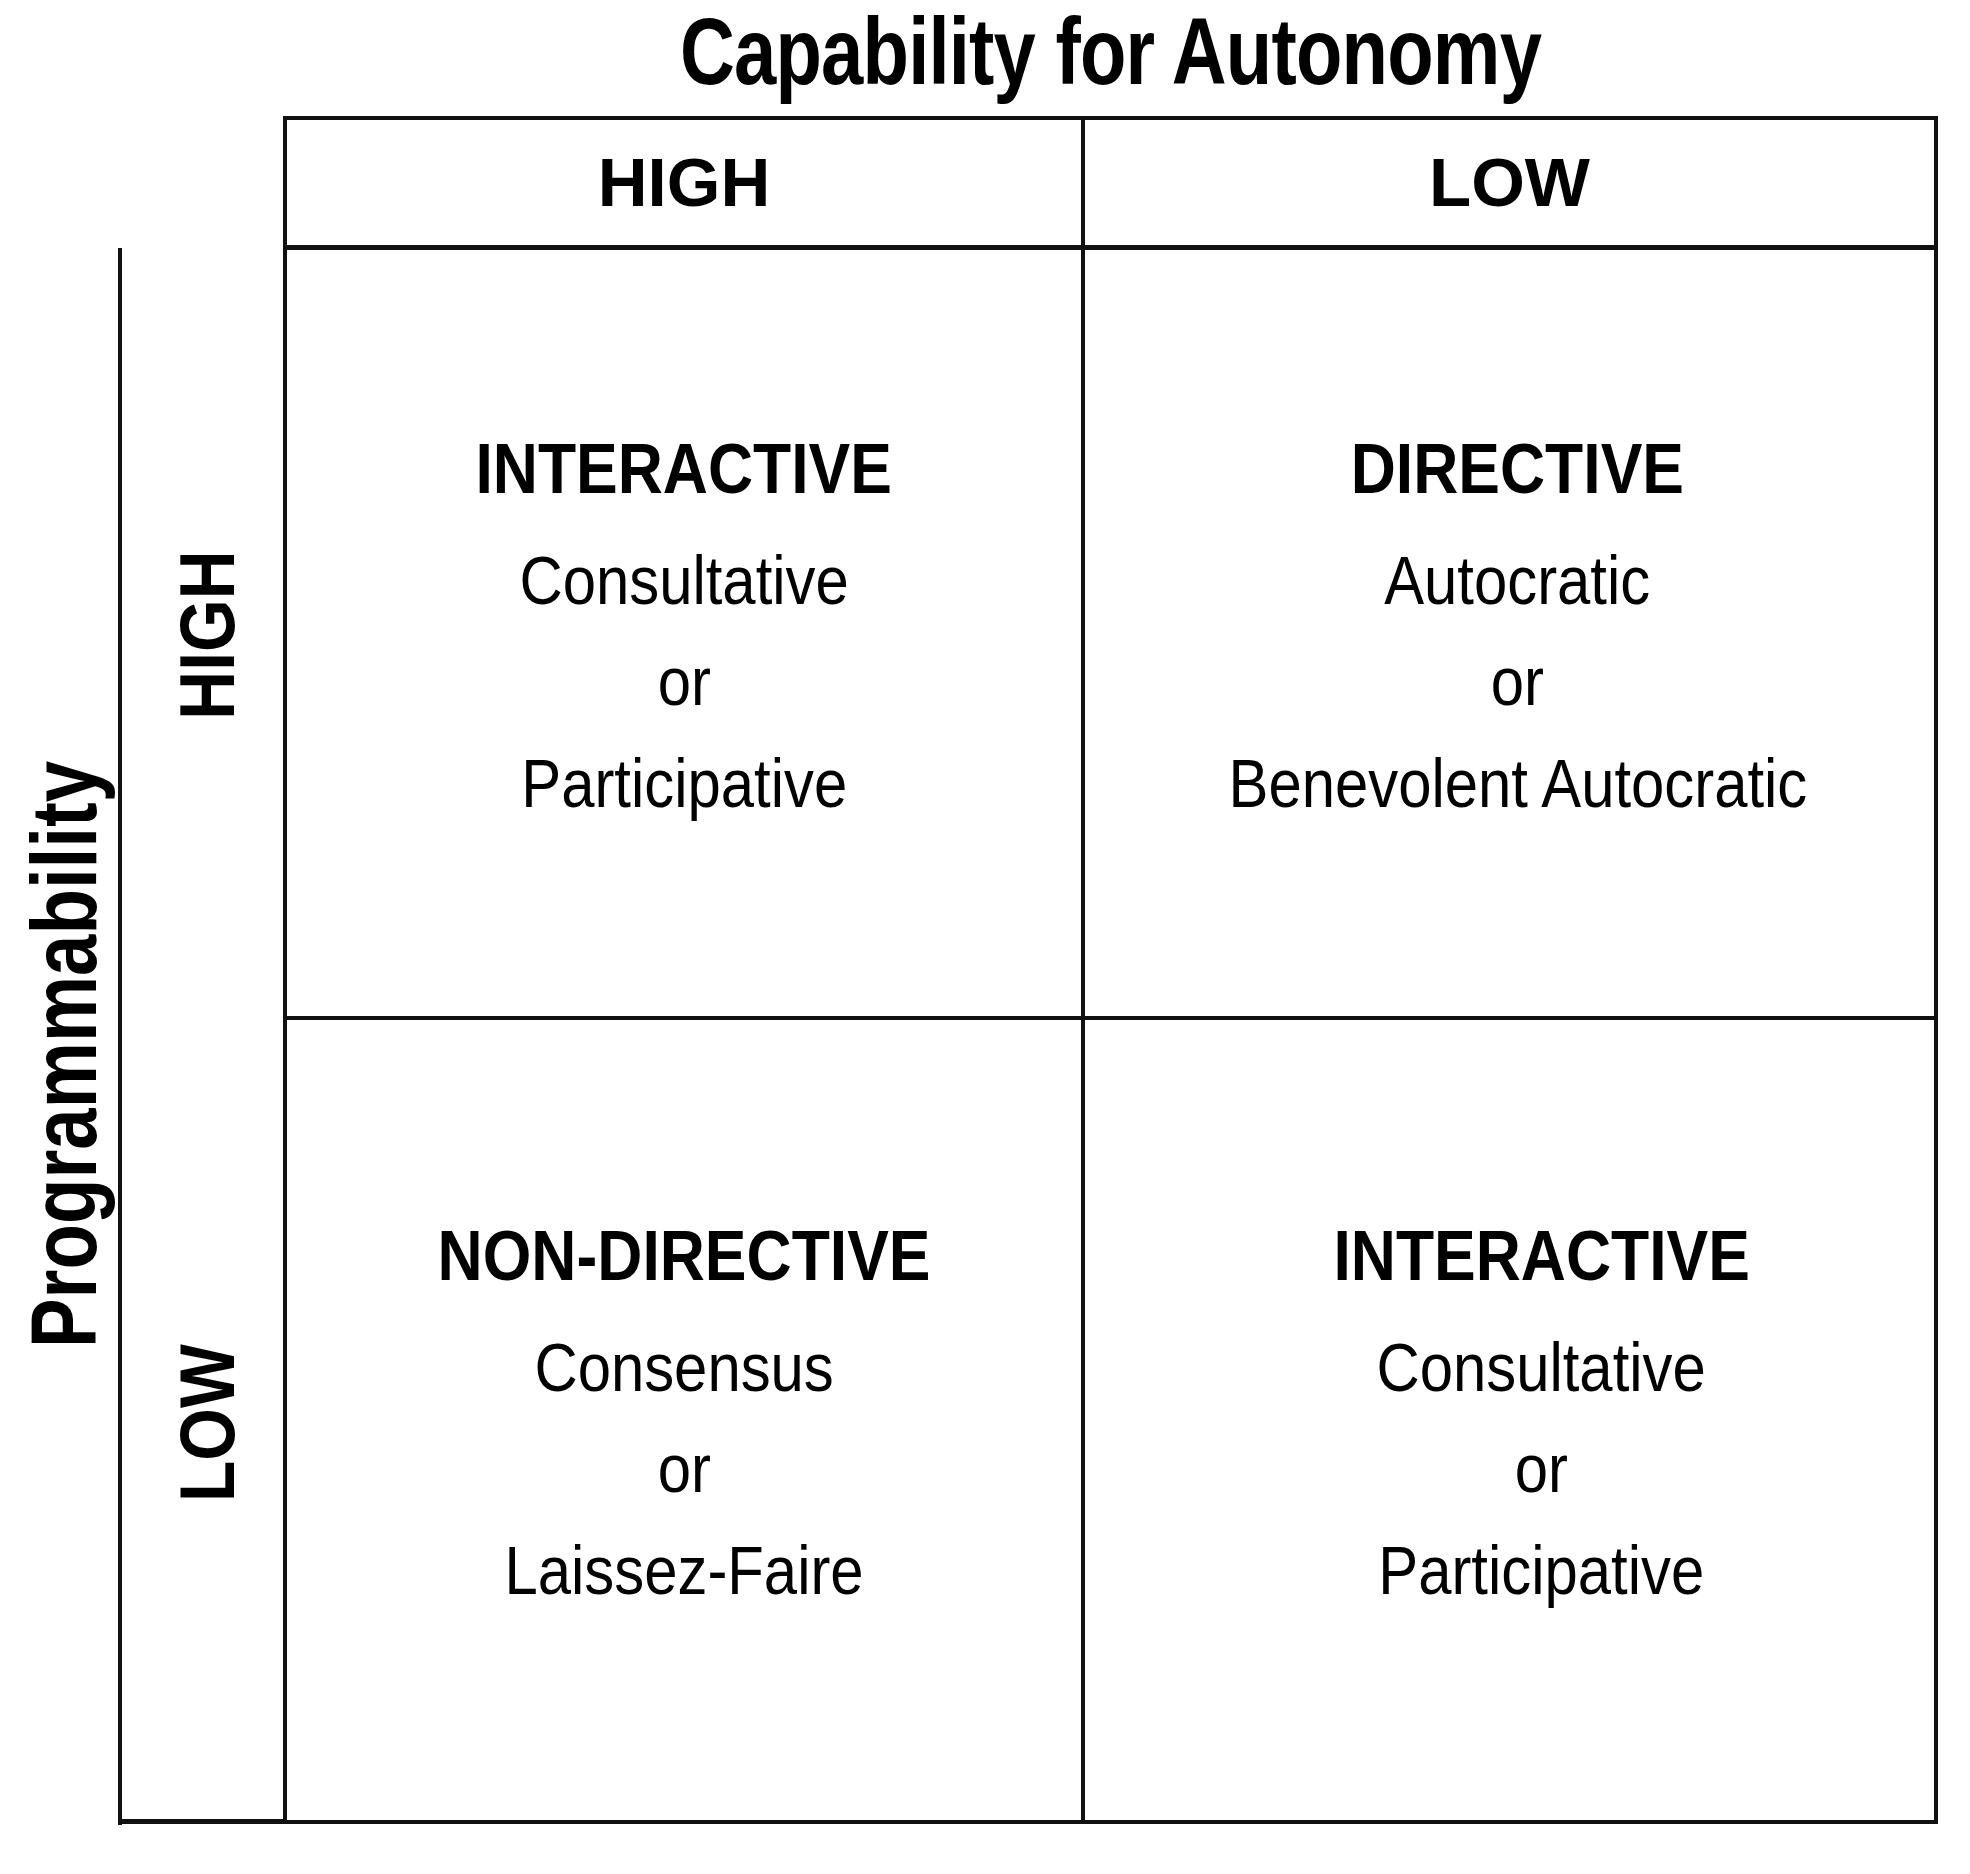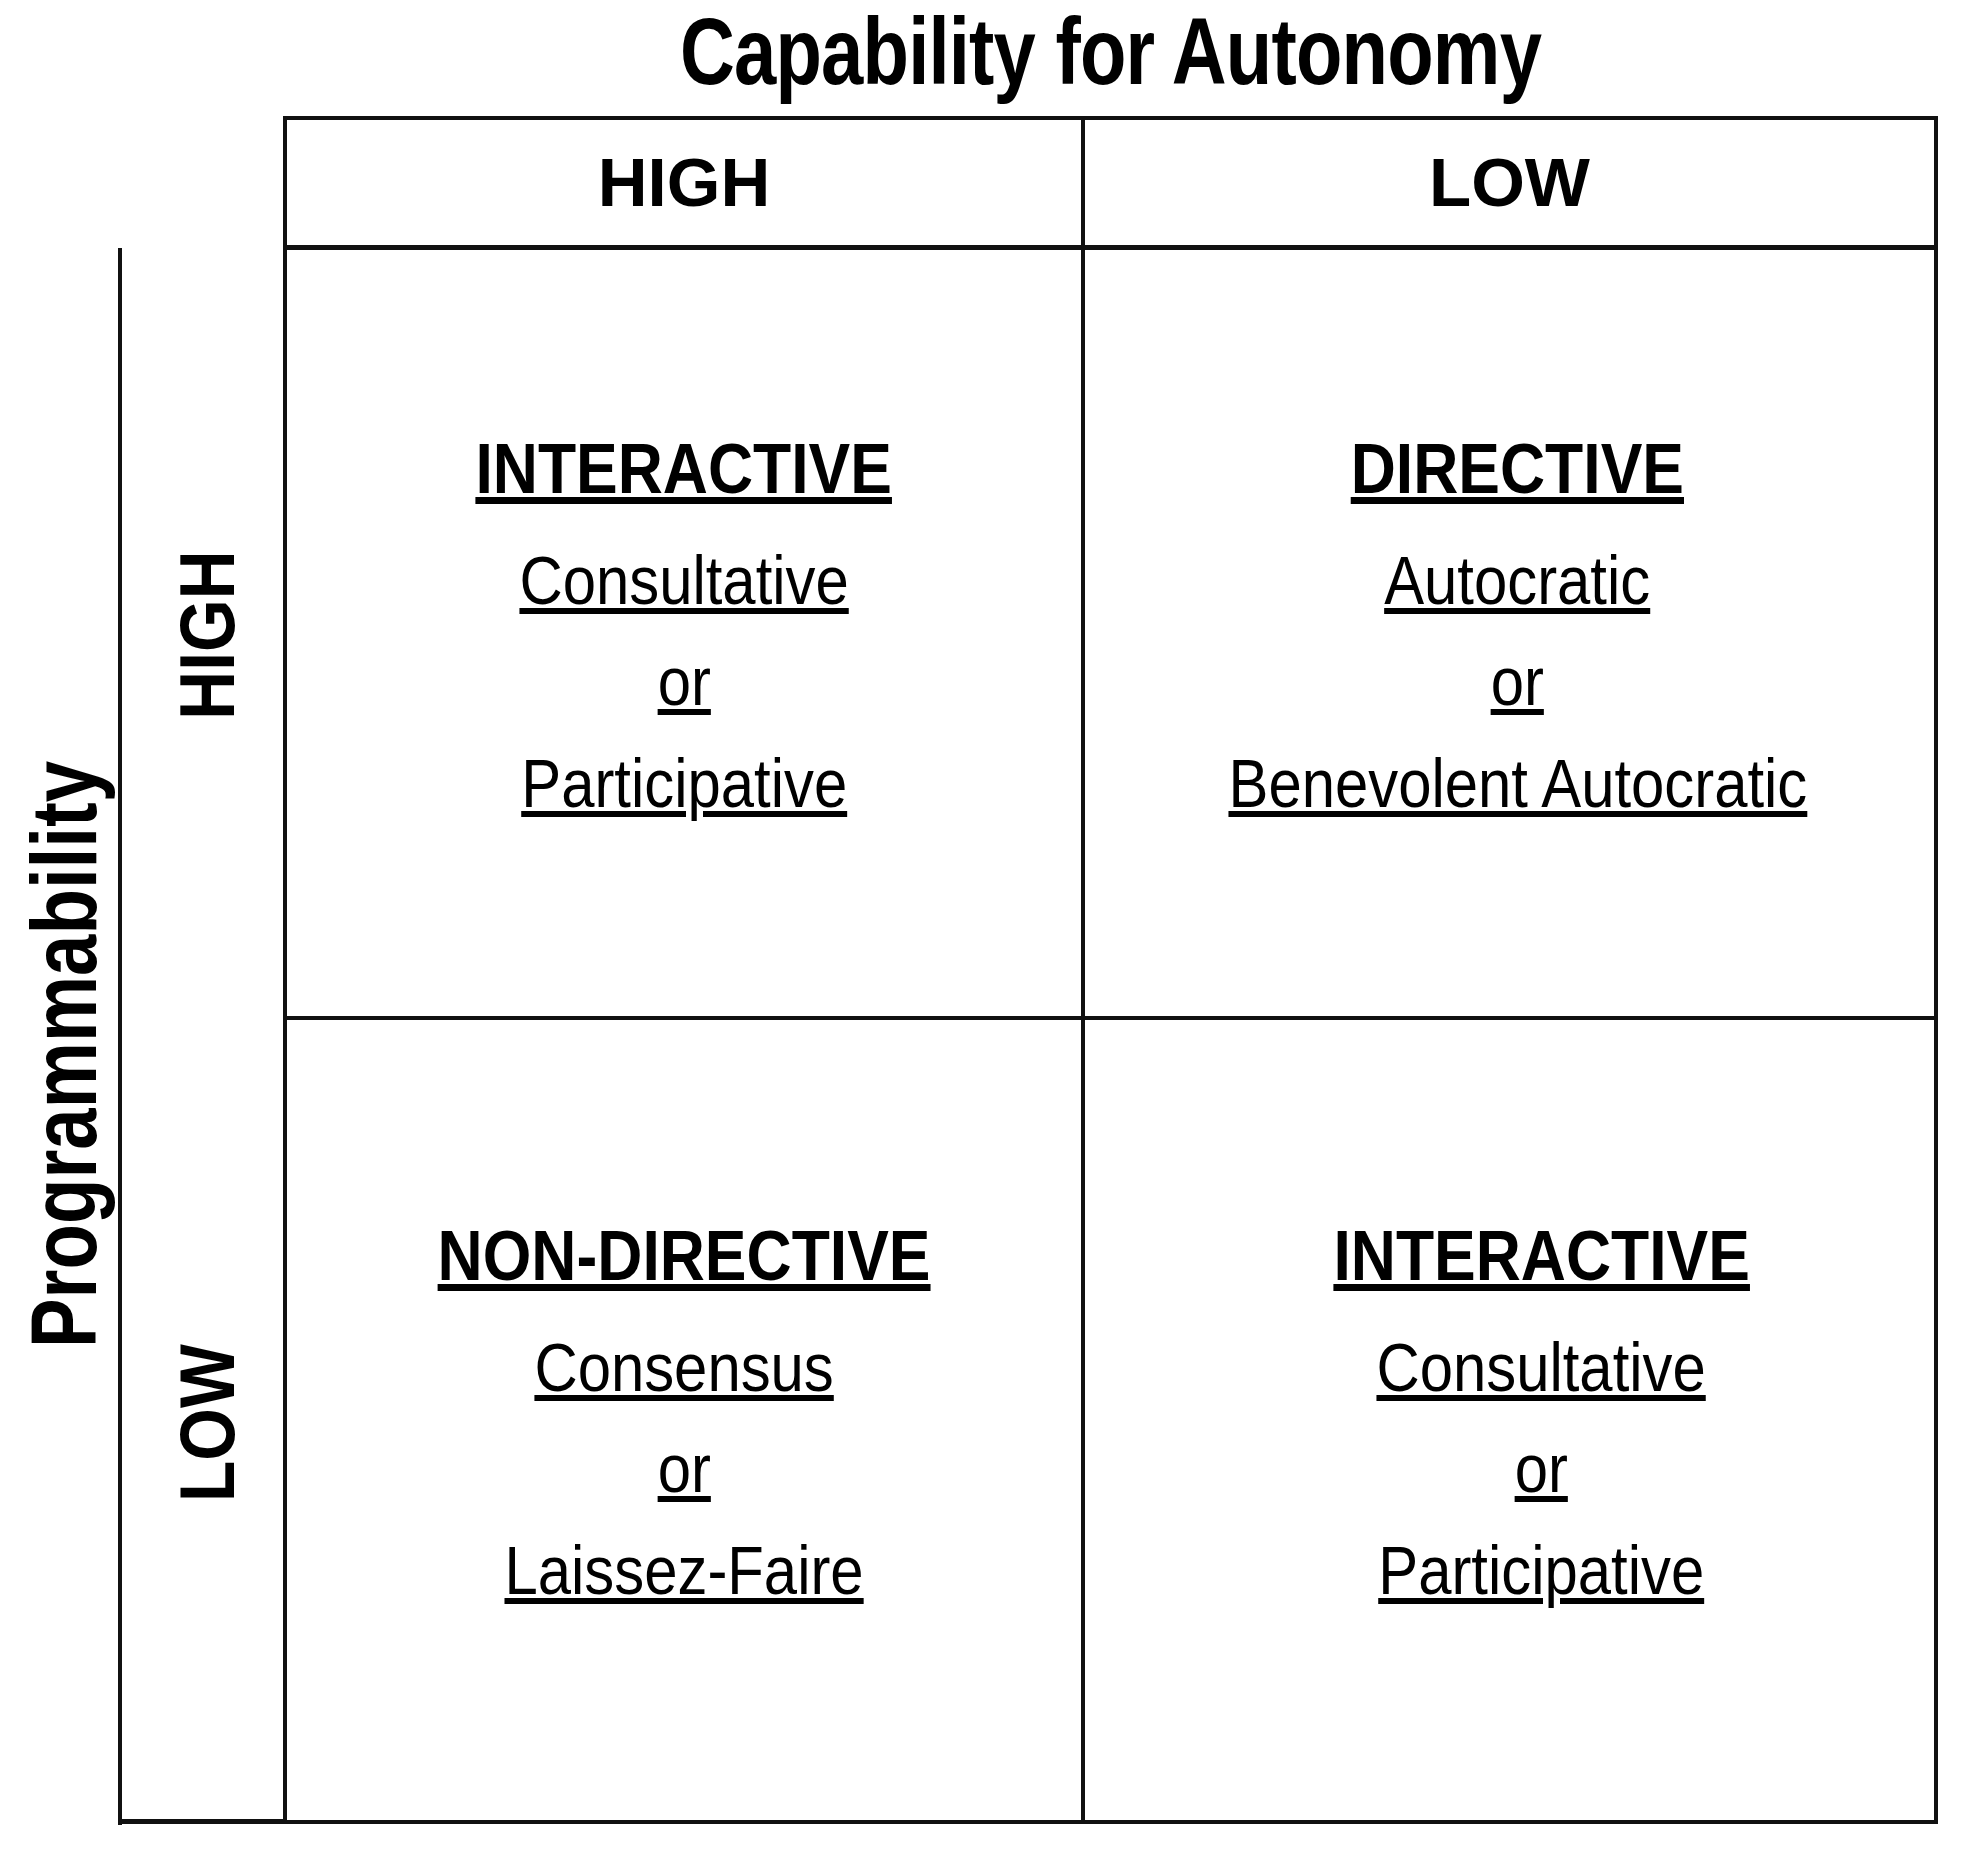--- a/index.html
+++ b/index.html
@@ -115,21 +115,20 @@
     flex: 1 1 auto;
     gap: 48px;
   }
   .quad {
     box-sizing: border-box;
     display: flex;
     flex-direction: column;
     align-items: center;
     justify-content: center;
     padding: 0 13.8px;
-    text-decoration: underline;
   }
   .quad.left {
     flex: 0 0 798px;
     border-right: 4.9px solid #111111;
   }
   .quad.right {
     flex: 1 1 auto;
     margin-left: 16px;
   }
   .quad-title {

